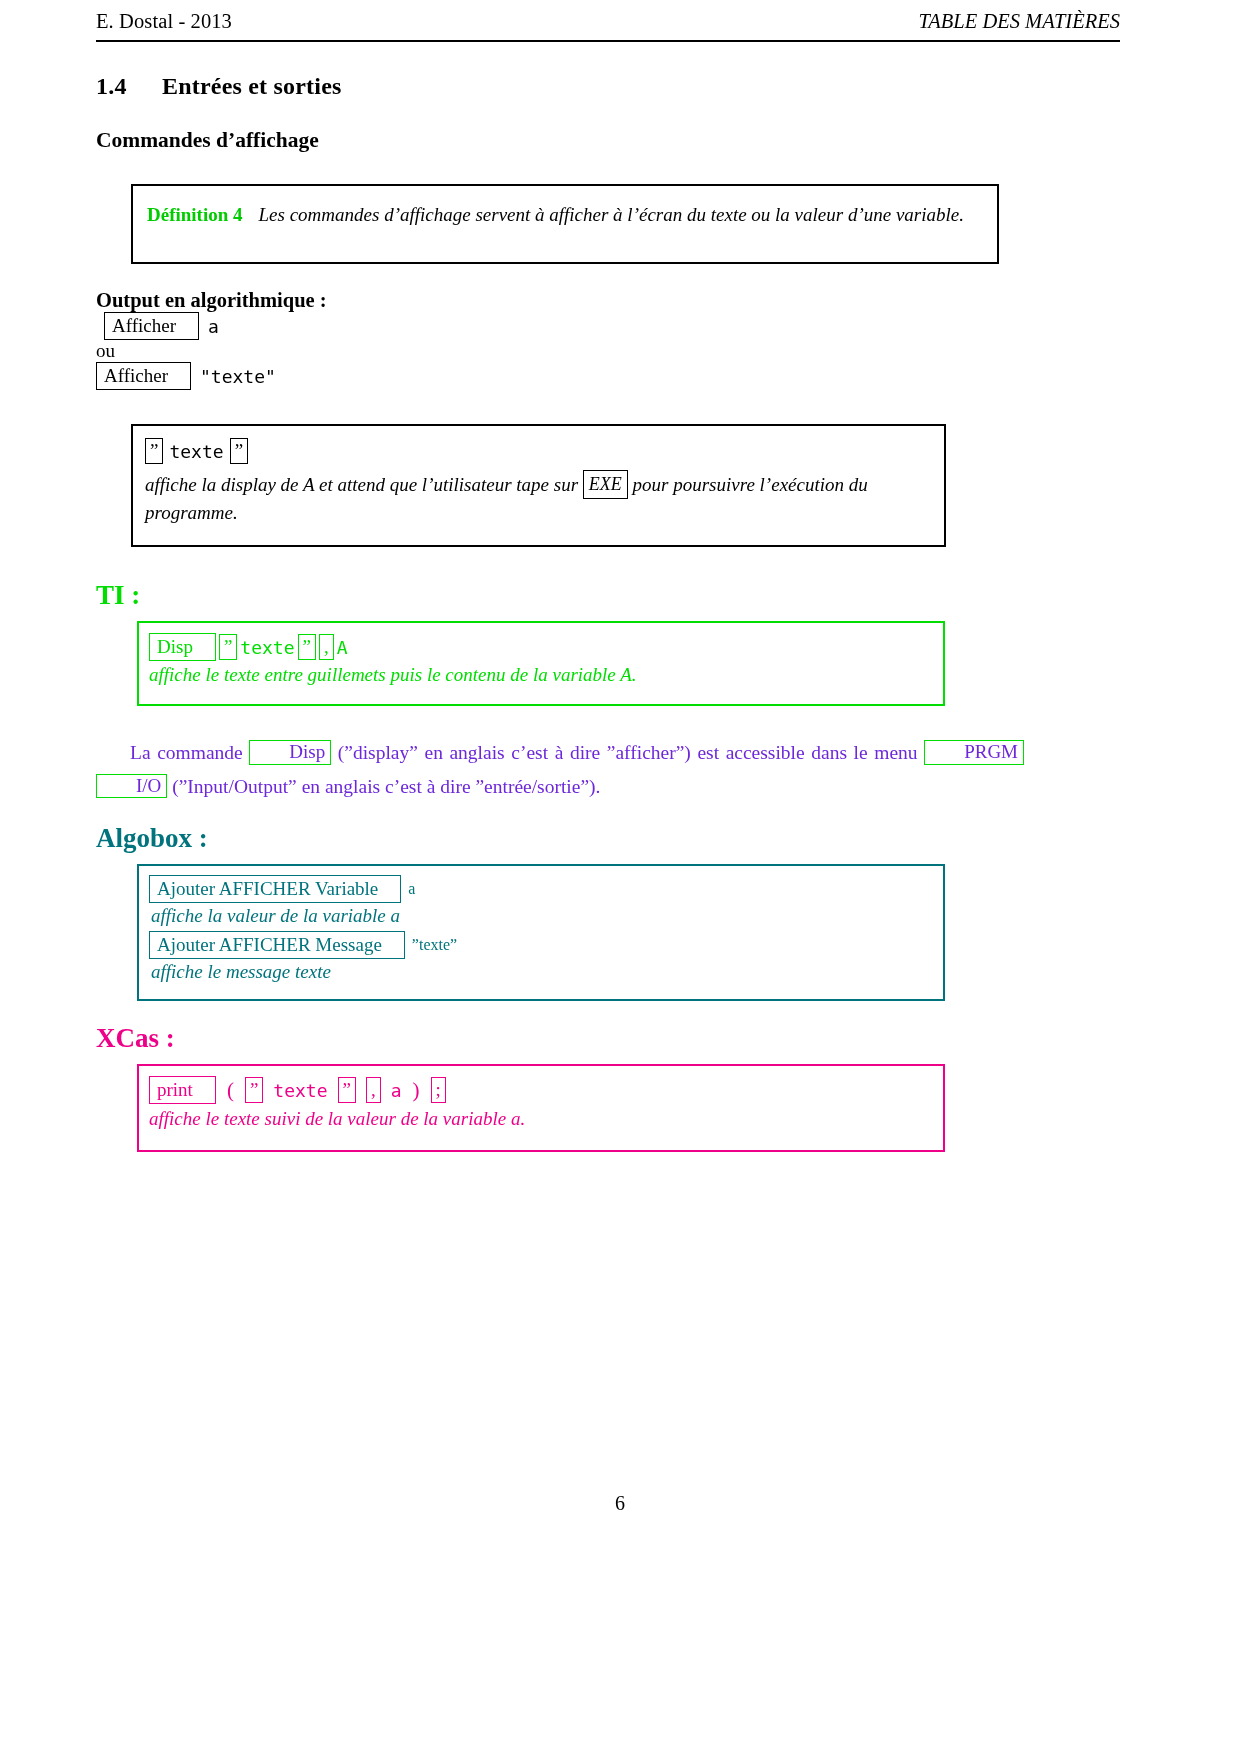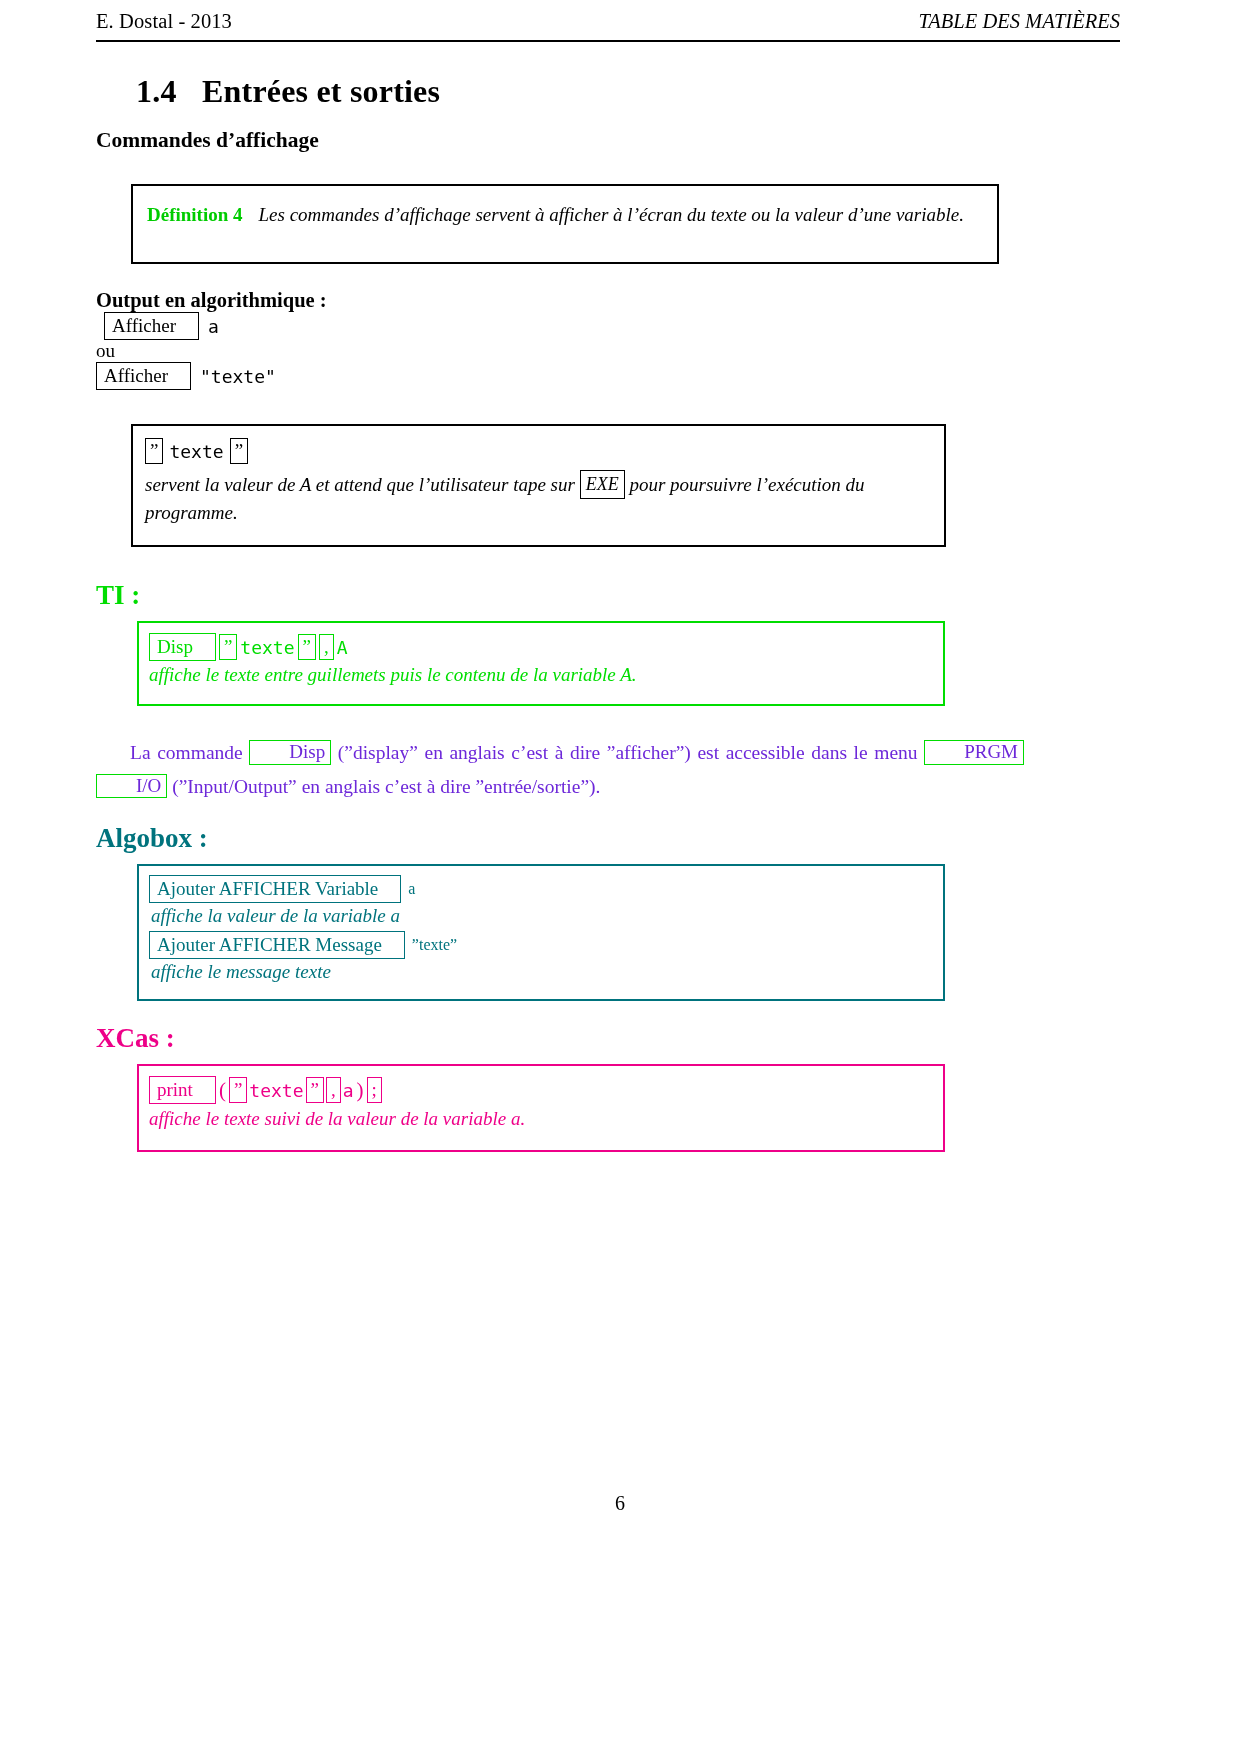--- a/index.html
+++ b/index.html
@@ -42,24 +42,23 @@
     width: 1024px;
     height: 2.2px;
     background: #000;
   }
 
   
   .section-title {
     position: absolute;
     left: 96px;
     top: 73px;
-    font-size: 32px;
+    font-size: 24px;
     font-weight: bold;
     letter-spacing: .2px;
-    margin-left: 40px;
   }
   .section-num { display: inline-block; min-width: 66px; }
 
   .subsection-title {
     position: absolute;
     left: 96px;
     top: 128px;
     font-size: 21.5px;
     font-weight: bold;
   }
@@ -232,21 +231,21 @@
     position: absolute;
     left: 137px;
     top: 1064px;
     width: 808px;
     border: 2px solid #ee0088;
     box-sizing: border-box;
     padding: 10px 10px 20px 10px;
     color: #ee0088;
   }
   .xcas-box .key { border-color: #ee0088; color: #ee0088; }
-  .xcas-row { display: flex; align-items: center; gap: 2px; margin-bottom: 4px; }
+  .xcas-row { display: flex; align-items: center; gap: 10px; margin-bottom: 4px; }
   .xcas-desc { font-size: 19px; font-style: italic; color: #ee0088; }
 
   .paren { font-size: 21px; padding: 0 1px; }
 
   
   .page-number {
     position: absolute;
     left: 0;
     top: 1492px;
     width: 1240px;
@@ -291,21 +290,21 @@
     <span class="mono">"texte"</span>
   </div>
 
   <div class="casio-box">
     <div class="casio-row">
       <span class="key key-sm">”</span>
       <span class="mono">texte</span>
       <span class="key key-sm">”</span>
     </div>
     <div class="desc">
-      <span>servent la valeur de A et attend que l’utilisateur tape sur</span>
+      <span>affiche la display de A et attend que l’utilisateur tape sur</span>
       <span class="desc-inline-key">EXE</span>
       <span>pour poursuivre l’exécution du programme.</span>
     </div>
   </div>
 
   <div class="calc-label ti-label">TI :</div>
   <div class="ti-box">
     <div class="ti-row">
       <span class="key">Disp</span>
       <span class="key key-sm">”</span>

